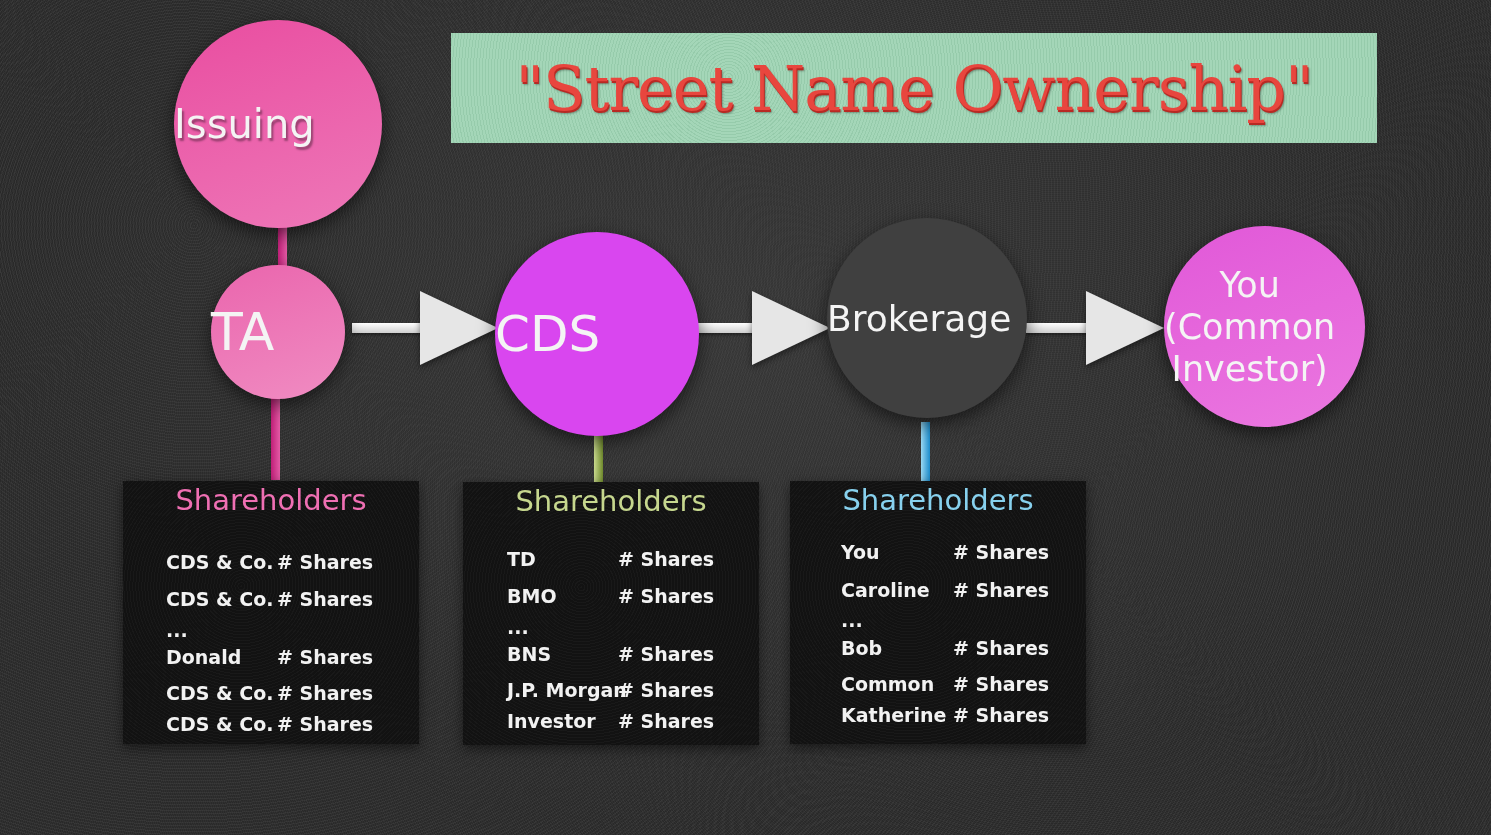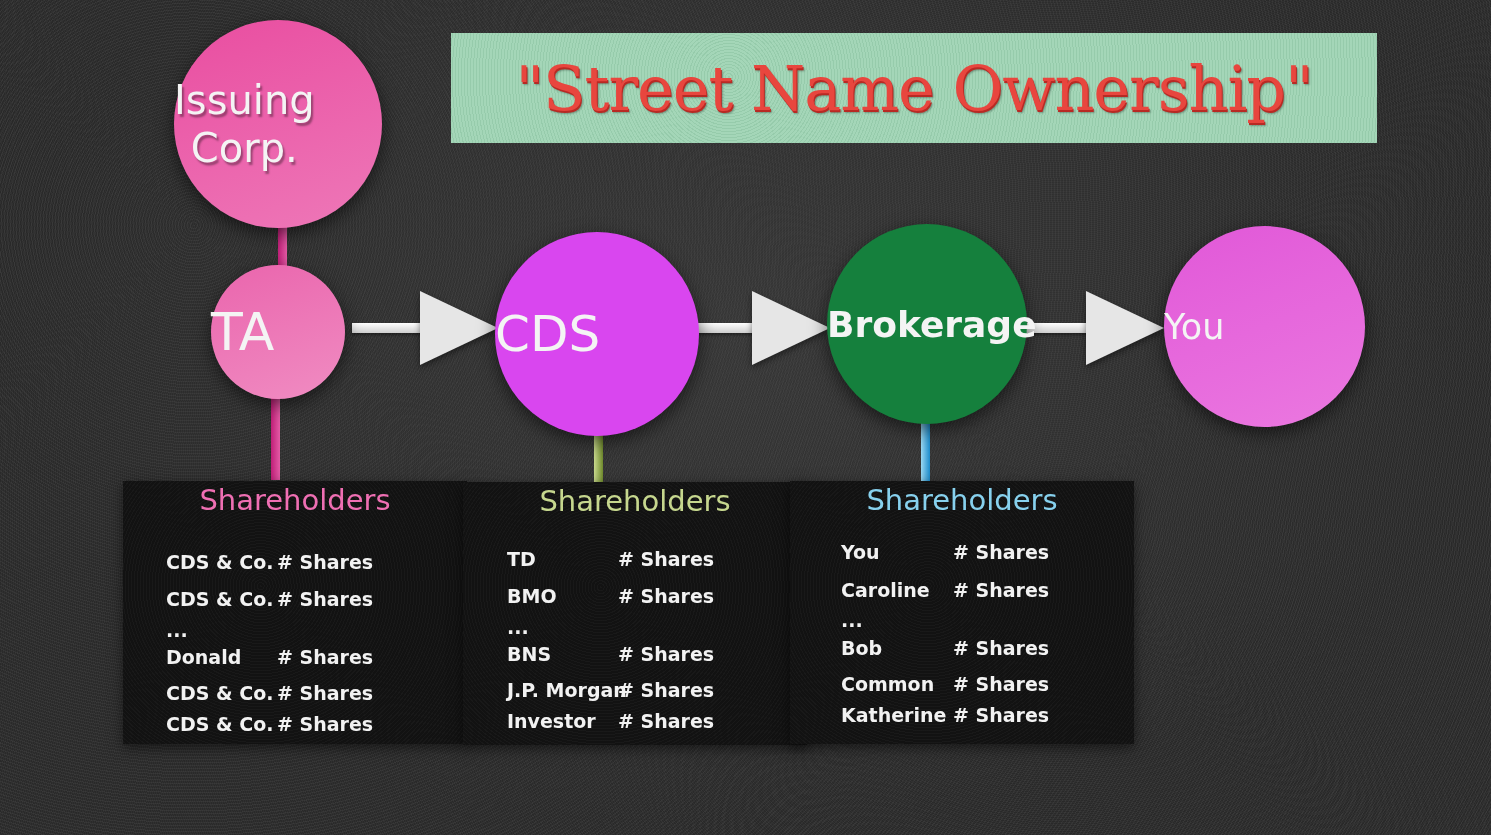--- a/index.html
+++ b/index.html
@@ -16,32 +16,32 @@
     display:flex;align-items:center;justify-content:center;}
   .title-text{font-family:"DejaVu Serif", serif;font-size:62px;color:#e8463e;
     text-shadow:1px 2px 0 #b82a24, 2px 3px 2px rgba(0,0,0,0.3);letter-spacing:-1px;}
   .circle{position:absolute;border-radius:50%;display:flex;align-items:center;justify-content:flex-start;
     text-align:center;color:#f4f4f4;font-family:"DejaVu Sans", sans-serif;
     box-shadow:0 6px 18px rgba(0,0,0,0.55);}
   .c-issuing{left:174px;top:20px;width:208px;height:208px;background:linear-gradient(160deg,#e94da0,#ee78b8);
     font-size:40px;line-height:48px;text-shadow:2px 3px 2px rgba(0,0,0,0.35);}
   .c-ta{left:211px;top:265px;width:134px;height:134px;background:linear-gradient(160deg,#ea65ad,#f08cc2);font-size:52px;}
   .c-cds{left:495px;top:232px;width:204px;height:204px;background:#d946ef;font-size:50px;}
-  .c-brokerage{left:827px;top:224px;width:200px;height:200px;background:#15803d;font-size:36px;font-weight:bold;}
+  .c-brokerage{left:827px;top:218px;width:200px;height:200px;background:#404040;font-size:36px;}
   .c-you{left:1164px;top:226px;width:201px;height:201px;background:linear-gradient(160deg,#e158d8,#eb78e0);
     font-size:35px;line-height:42px;}
   .stem{position:absolute;width:9px;}
   .arrow{position:absolute;height:12px;}
   .arrow .shaft{position:absolute;left:0;top:0;height:10px;background:linear-gradient(#ffffff,#cfcfcf);
     box-shadow:0 2px 3px rgba(0,0,0,0.4);}
   .arrow .head{position:absolute;top:-32px;width:0;height:0;border-top:37px solid transparent;border-bottom:37px solid transparent;
     border-left:78px solid #e6e6e6;filter:drop-shadow(0 3px 3px rgba(0,0,0,0.45));}
   .panel{position:absolute;background:#141414;width:296px;height:263px;
     background-image:repeating-radial-gradient(circle at 40% 40%, rgba(255,255,255,0.02) 0 1px, rgba(0,0,0,0.1) 1px 3px);
-    box-shadow:0 4px 12px rgba(0,0,0,0.5);padding-left:48px;}
+    box-shadow:0 4px 12px rgba(0,0,0,0.5);}
   .panel-title{position:absolute;left:0;right:0;top:2px;text-align:center;font-size:29px;}
   .row{position:absolute;color:#f2f2f2;font-size:19px;font-weight:bold;}
   .row .name{position:absolute;left:0;white-space:nowrap;}
   .row .val{position:absolute;white-space:nowrap;}
 </style>
 </head>
 <body>
 
 <div class="title-banner">
   <span class="title-text">"Street Name Ownership"</span>
@@ -61,35 +61,36 @@
   <div class="head" style="left:62px;"></div>
 </div>
 <div class="arrow" style="left:1026px;top:323px;width:140px;">
   <div class="shaft" style="width:100px;"></div>
   <div class="head" style="left:60px;"></div>
 </div>
 
 <div class="circle c-issuing">
   <div>
     <div>Issuing</div>
-    <div>Corp.</div>
   </div>
 </div>
 <div class="circle c-ta">
   <span>TA</span>
 </div>
 <div class="circle c-cds">
   <span>CDS</span>
 </div>
 <div class="circle c-brokerage">
   <span>Brokerage</span>
 </div>
 <div class="circle c-you">
   <div>
     <div>You</div>
+    <div>(Common</div>
+    <div>Investor)</div>
   </div>
 </div>
 
 <div class="panel" style="left:123px;top:481px;">
   <div class="panel-title" style="color:#ef6fb3;">Shareholders</div>
   <div class="row" style="left:43px;top:70px;">
       <span class="name">CDS &amp; Co.</span>
       <span class="val" style="left:111px;"># Shares</span>
     </div>
   <div class="row" style="left:43px;top:107px;">

